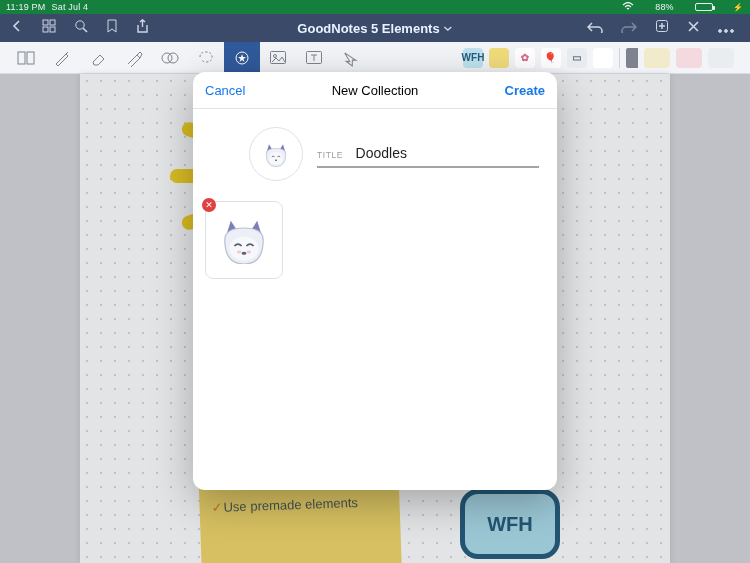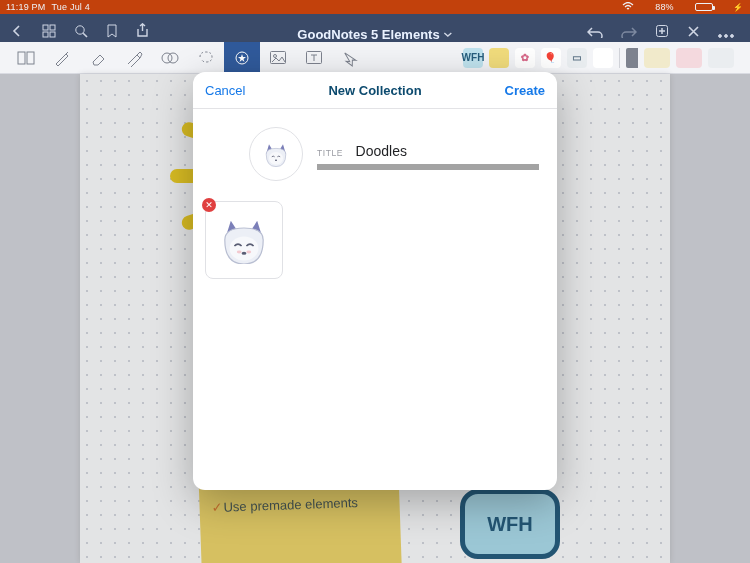--- a/index.html
+++ b/index.html
@@ -1,28 +1,28 @@
 <!DOCTYPE html>
 <html><head>
 <meta charset="utf-8">
 <style>
   * { box-sizing: border-box; margin: 0; padding: 0; font-family: -apple-system, "Helvetica Neue", Arial, sans-serif; }
   html, body { width: 750px; height: 563px; overflow: hidden; }
   body { background: #3a4a68; position: relative; }
 
   
-  .statusbar { height: 14px; background: #c2410c; color: #eef1f6; display: flex; justify-content: space-between; align-items: center; font-size: 9px; padding: 0 6px; letter-spacing: .2px; }
+  .statusbar { height: 14px; background: #15803d; color: #eef1f6; display: flex; justify-content: space-between; align-items: center; font-size: 9px; padding: 0 6px; letter-spacing: .2px; }
   .status-left { display: flex; gap: 6px; }
   .status-right { display: flex; gap: 21px; align-items: center; }
   .battery-shell { width: 18px; height: 8px; border: 1px solid #eef1f6; border-radius: 2px; position: relative; }
   .battery-shell::after { content:""; position:absolute; right:-3px; top:2px; width:2px; height:4px; background:#eef1f6; border-radius:0 1px 1px 0;}
   .battery-fill { height:100%; width:88%; background:#eef1f6; border-radius:1px;}
 
   
-  .nav1 { height: 28px; display:flex; align-items:flex-end; color:#d5dbe7; position:relative; }
+  .nav1 { height: 28px; display:flex; align-items:center; color:#d5dbe7; position:relative; }
   .nav1-left, .nav1-right { display:flex; gap:18px; align-items:center; padding:0 10px; }
   .nav1-right { position:absolute; right:6px; }
   .nav1-title { position:absolute; left:50%; transform:translateX(-50%); font-size:13px; font-weight:600; color:#eaf2ff; display:flex; align-items:center; gap:4px;}
   .nav1 svg { stroke:#cfd6e4; fill:none; }
 
   
   .toolbar { height: 32px; background:#f3f4f7; display:flex; align-items:center; padding:0 8px; gap:0; border-bottom:1px solid #d9dbe2; }
   .tool-slot { width:36px; height:32px; display:flex; align-items:center; justify-content:center; }
   .tool-slot svg { stroke:#7d828e; fill:none; }
   .tool-slot.active { background:#305a9b; }
@@ -52,44 +52,44 @@
   .wfh::before{left:22px;} .wfh::after{right:22px;}
 
   
   .dim { position:absolute; inset:74px 0 0 0; background:rgba(0,0,0,.08); }
 
   
   .modal { position:absolute; left:193px; top:72px; width:364px; height:418px; background:#fff; border-radius:12px; box-shadow:0 12px 40px rgba(0,0,0,.28); display:flex; flex-direction:column; overflow:hidden;}
   .modal-header { height:37px; border-bottom:1px solid #e3e3e6; display:flex; align-items:center; justify-content:space-between; padding:0 12px; font-size:13px;}
   .modal-header .cancel { color:#1679e8; }
   .modal-header .create { color:#1679e8; font-weight:600;margin-left:11px;}
-  .modal-header .title { color:#0c4a6e; font-weight:700; position:absolute; left:50%; transform:translateX(-50%);}
+  .modal-header .title { color:#000000; font-weight:400; position:absolute; left:50%; transform:translateX(-50%);}
   .title-row { display:flex; align-items:center; gap:14px; padding:18px 18px 8px 56px;}
   .avatar-circle { width:54px; height:54px; border-radius:50%; border:1px solid #e0e1e5; display:flex; align-items:center; justify-content:center; background:#fff;}
-  .title-field { flex:1; border-bottom:6px solid #a3a3a3; padding:4px 0;}
+  .title-field { flex:1; border-bottom:2px solid #a3a3a3; padding:4px 0;}
   .title-field label { font-size:8.5px; color:#9a9ca3; letter-spacing:.6px; margin-right:8px;}
   .title-field span.val { font-size:14px; color:#1f2023;}
   .grid-area { flex:1; padding:12px; position:relative;}
   .thumb { width:78px; height:78px; border:1px solid #e0e1e5; border-radius:8px; background:#fff; display:flex; align-items:center; justify-content:center; position:relative;}
   .thumb .del { position:absolute; width:14px; height:14px; border-radius:50%; background:#e04040; color:#fff; font-size:9px; line-height:14px; text-align:center; left:-4px; top:-4px;}
   .modal-footer { height:36px; border-top:1px solid #ececef; display:flex; align-items:center; justify-content:space-between; padding:0 12px; font-size:13px;}
   .modal-footer span { color:#1679e8; }
 
   
   .husky-body { fill:#eceff6; stroke:#b9bfd2; stroke-width:1;}
   .husky-ear { fill:#7b7fb8;}
   .husky-face { fill:#f7f8fb;}
 </style>
 </head>
 <body>
 
 <div class="statusbar">
   <div class="status-left">
     <span>11:19 PM</span>
-    <span>Tue Jul 4</span>
+    <span>Sat Jul 4</span>
   </div>
   <div class="status-right">
     <span>
       <svg width="12" height="9" viewBox="0 0 12 9">
           <path d="M1 3 Q6 -2 11 3 M3 5 Q6 2 9 5 M5 7 Q6 6 7 7" stroke="#eef1f6" stroke-width="1.2" fill="none"></path>
         </svg>
     </span>
     <span>88%</span>
     <span class="battery-shell"><span class="battery-fill"></span></span>
     <span style="font-size:8px;">⚡</span>

